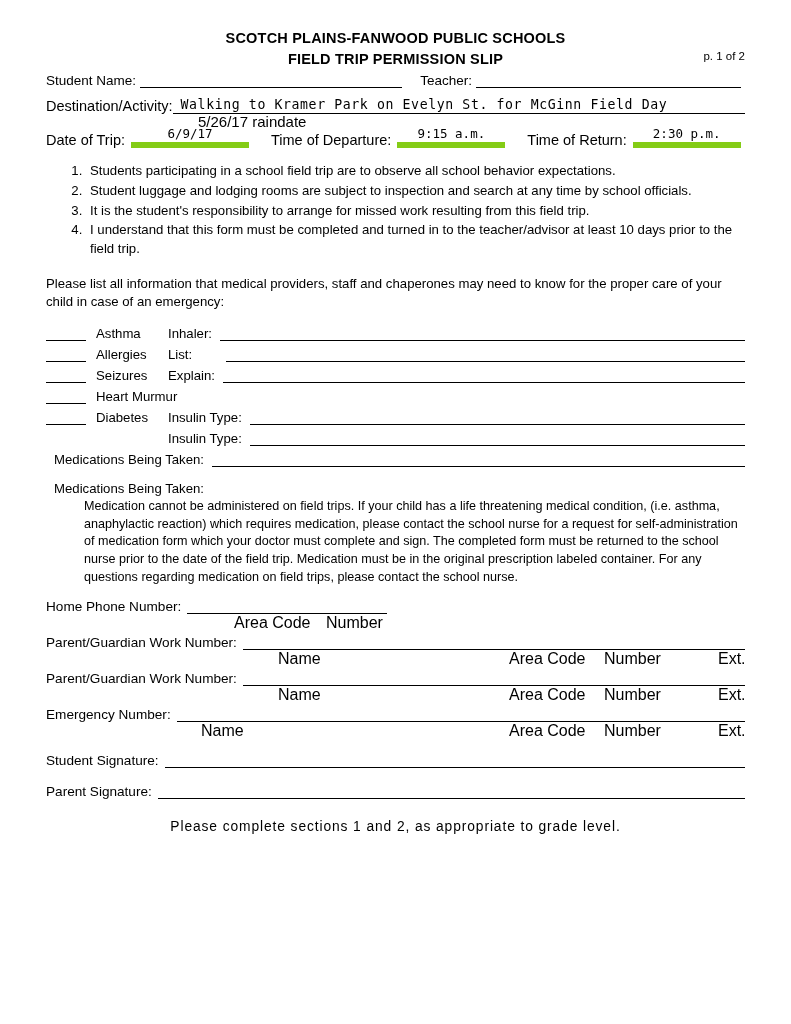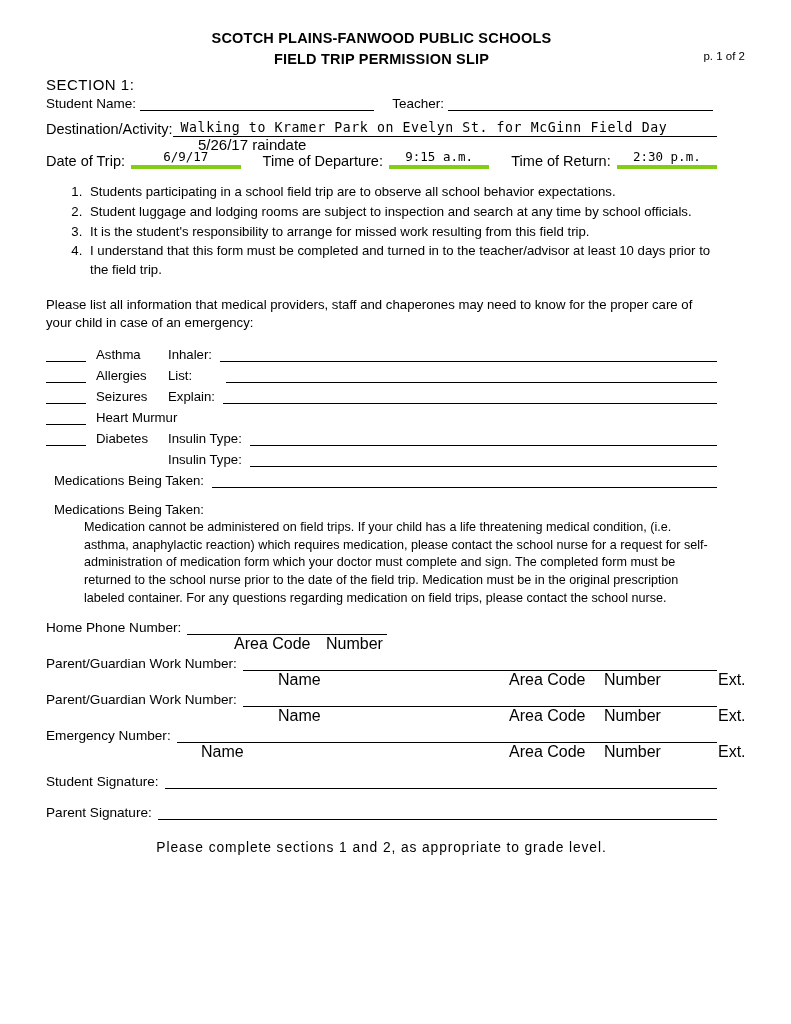--- a/index.html
+++ b/index.html
@@ -12,21 +12,21 @@
     height: 1024px;
     font-family: "Liberation Sans", sans-serif;
     color: #000000;
     position: relative;
     overflow: hidden;
   }
   .page {
     width: 791px;
     height: 1024px;
     box-sizing: border-box;
-    padding: 28px 74px 0 46px;
+    padding: 28px 46px 0 46px;
     position: relative;
   }
   
   .header {
     text-align: center;
     font-weight: bold;
     font-size: 14.5px;
     line-height: 1.45;
     letter-spacing: 0.2px;
   }
@@ -83,21 +83,21 @@
   .date-row {
     display: flex;
     align-items: flex-end;
     margin-top: 12px;
     font-size: 14.5px;
     position: relative;
   }
   .filled {
     font-family: "DejaVu Sans Mono", monospace;
     font-size: 12.5px;
-    border-bottom: 4px solid #84cc16;
+    border-bottom: 6px solid #84cc16;
     text-align: center;
     padding-bottom: 1px;
   }
   .raindate {
     position: absolute;
     left: 152px;
     top: -13px;
     font-size: 15px;
     font-family: "Liberation Sans", sans-serif;
   }
@@ -208,21 +208,20 @@
 
 <div class="page">
 
   <div class="header">
     <div>SCOTCH PLAINS-FANWOOD PUBLIC SCHOOLS</div>
     <div>FIELD TRIP PERMISSION SLIP</div>
   </div>
   <div class="page-num">p. 1 of 2</div>
 
 
-  <div class="section-title">SECTION  1:</div>
 
   <div class="row">
     <span class="lbl">Student Name:</span>
     <span class="line"></span>
     <span class="lbl" style="margin-left:14px;">Teacher:</span>
     <span class="line fixed" style="width:265px;"></span>
   </div>
 
   <div class="dest-row">
     <span class="lbl">Destination/Activity:</span>

